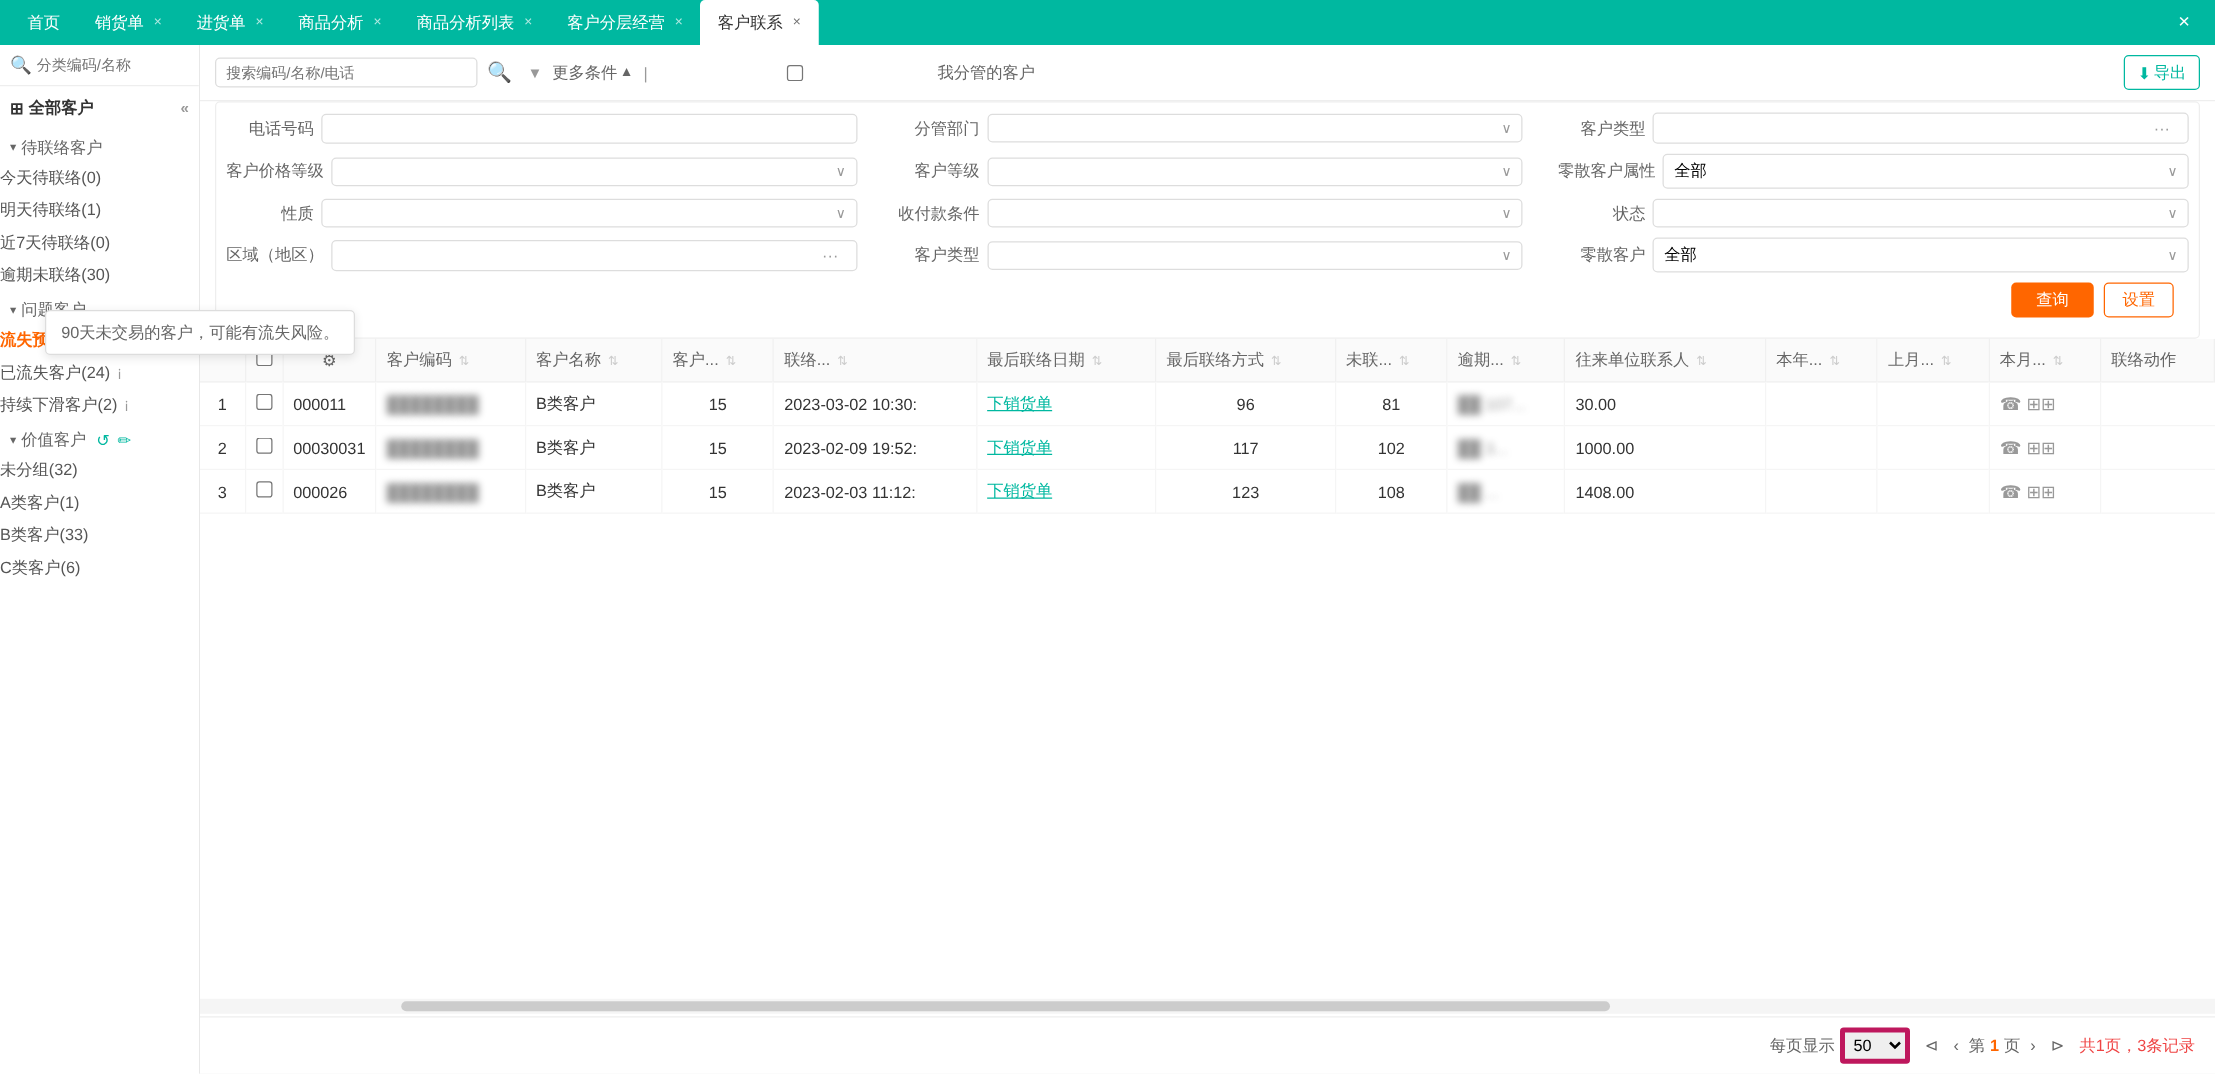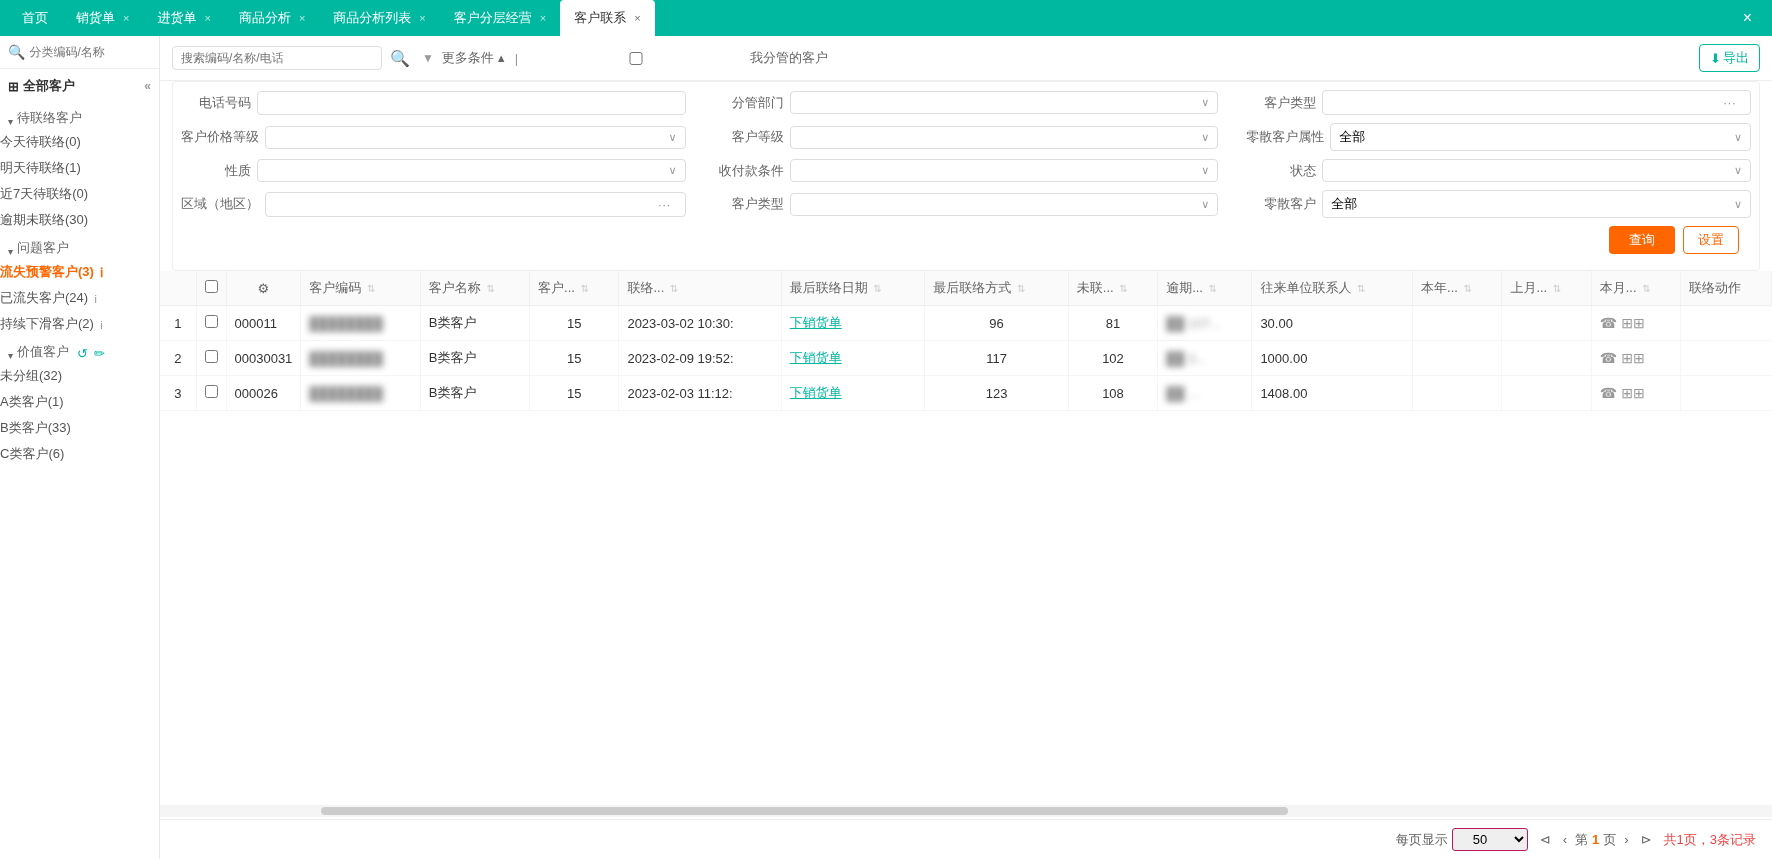--- a/index.html
+++ b/index.html
@@ -94,21 +94,21 @@
       display: flex;
       align-items: center;
       gap: 4px;
     }
     .sidebar-category.active { color: #ff6600; font-weight: bold; }
     .sidebar-section-label {
       padding: 6px 8px 2px 8px;
       color: #666;
       font-size: 12px;
       display: flex;
-      align-items: flex-end;
+      align-items: center;
       gap: 4px;
       cursor: pointer;
     }
     .sidebar-section-label .arrow { font-size: 10px; }
     .triangle-down::before { content: '▾'; }
 
     .tooltip-box {
       position: absolute;
       background: #fff;
       border: 1px solid #ddd;
@@ -301,22 +301,22 @@
       flex-shrink: 0;
       background: #fff;
     }
     .pagination .per-page {
       display: flex;
       align-items: center;
       gap: 4px;
       color: #666;
     }
     .pagination .per-page select {
-      border: 1px solid #be185d;
-      padding: 2px 16px;
+      border: 4px solid #be185d;
+      padding: 2px 3px;
       border-radius: 3px;
     }
     .pagination .page-nav {
       display: flex;
       align-items: center;
       gap: 4px;
       color: #666;
     }
     .pagination .page-nav .page-btn {
       cursor: pointer;
@@ -424,20 +424,23 @@
 
     <div class="sidebar-section-label">
       <span class="arrow triangle-down"></span>
       <span>问题客户</span>
     </div>
     <div class="sidebar-category active" style="color:#ff6600;font-weight:bold;">
       <span>流失预警客户(3)</span>
       <span style="color:#ff6600;margin-left:2px;">ℹ</span>
     </div>
 
+    <div class="tooltip-box">
+      <span>90天未交易的客户，可能有流失风险。</span>
+    </div>
 
     <div class="sidebar-category">
       <span>已流失客户(24)</span>
       <span style="color:#999;margin-left:2px;font-size:11px;">ℹ</span>
     </div>
     <div class="sidebar-category">
       <span>持续下滑客户(2)</span>
       <span style="color:#999;margin-left:2px;font-size:11px;">ℹ</span>
     </div>
 

